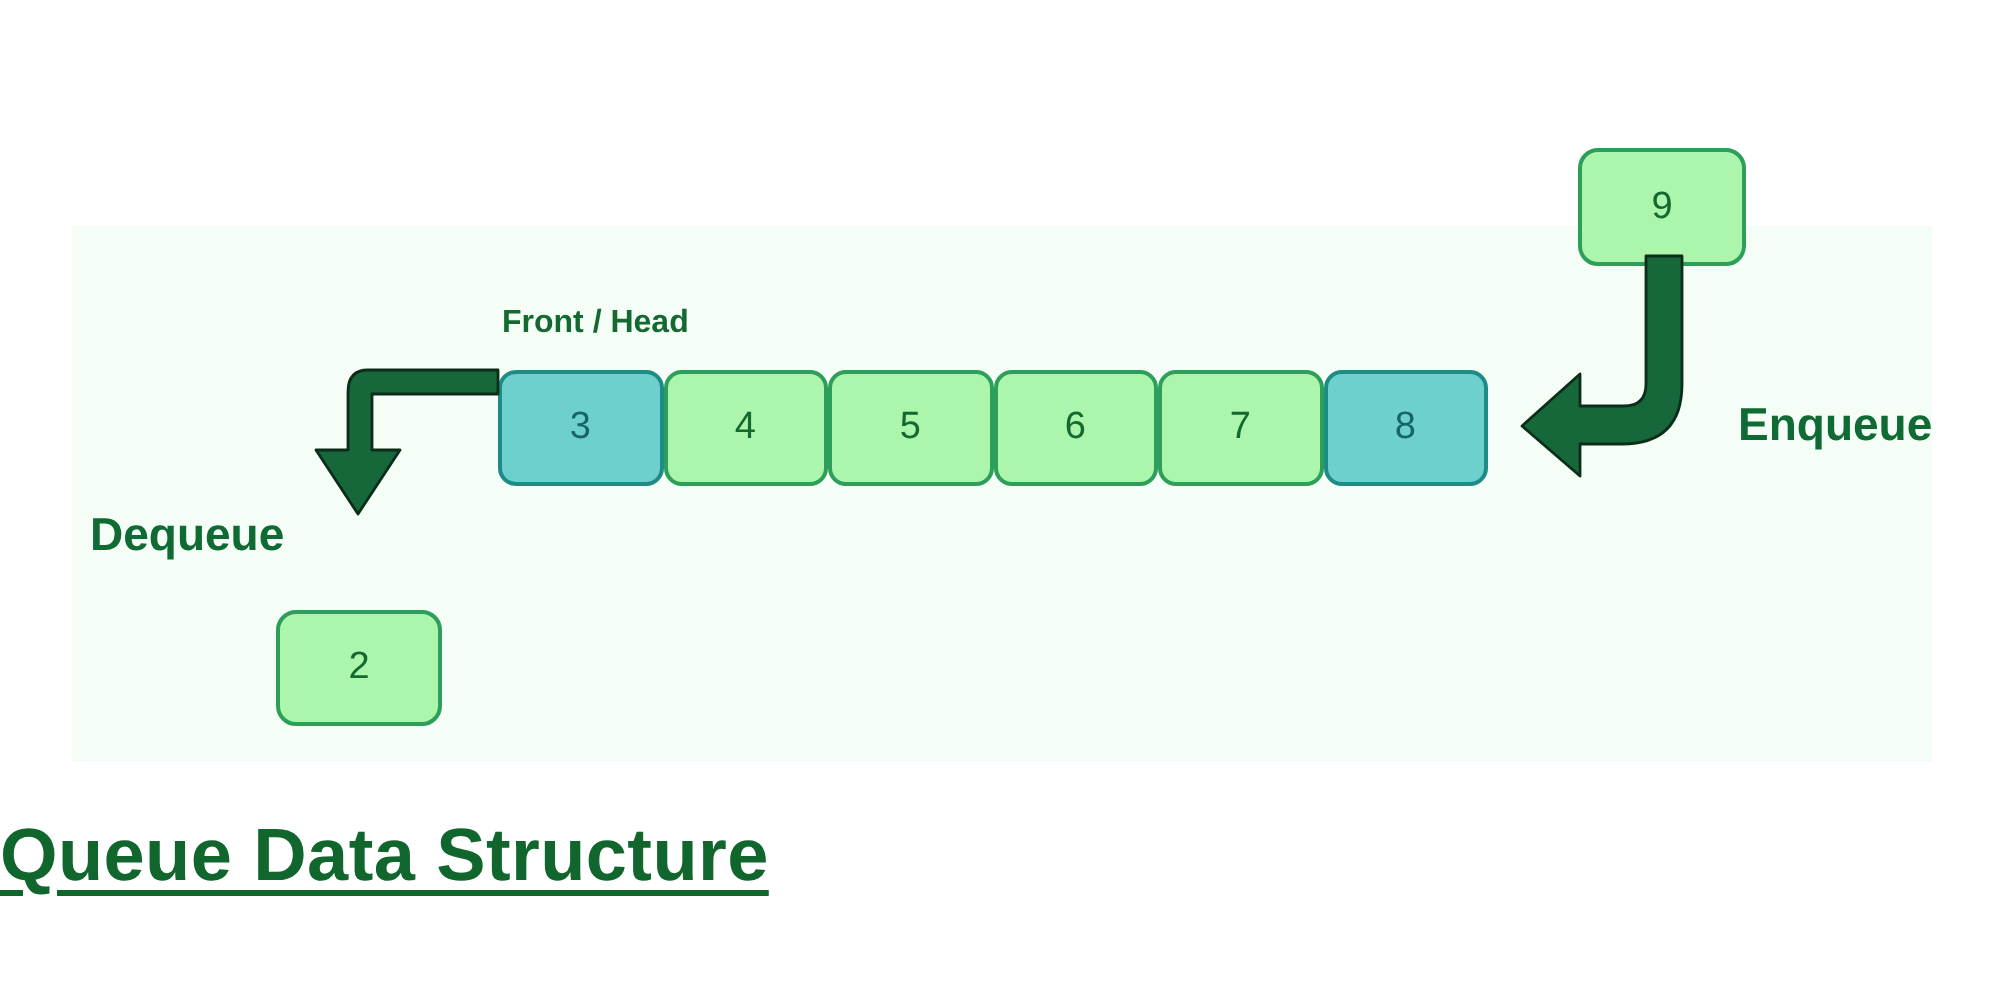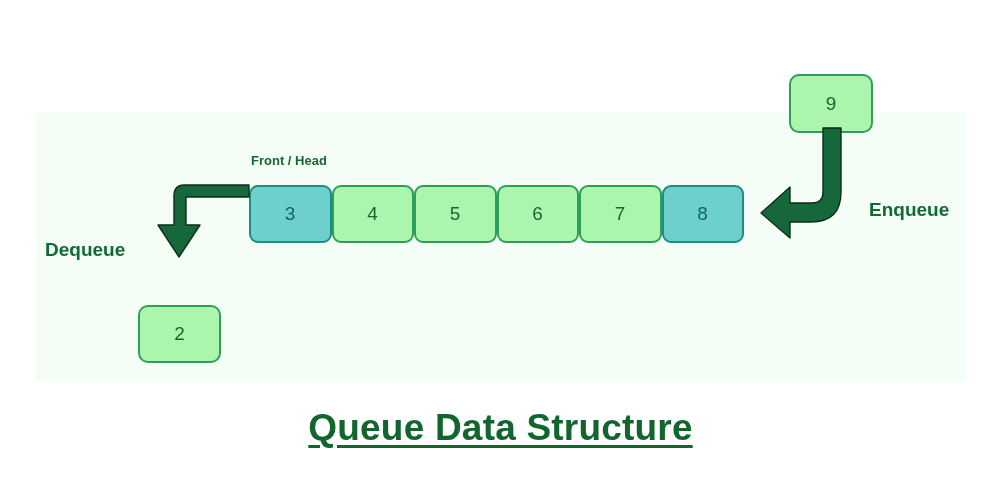--- a/index.html
+++ b/index.html
@@ -56,37 +56,37 @@
   }
   .cell.teal {
     background: #6ed0cd;
     border: 2px solid #1d8b86;
     color: #15646b;
   }
 
   
   .edge-label {
     position: absolute;
-    font-size: 13px;
+    font-size: 16px;
     font-weight: bold;
     color: #13692f;
     white-space: nowrap;
   }
   #front-label { left: 251px; top: 153px; }
   #back-label  { left: 595px; top: 153px; }
 
   
   .op-label {
     position: absolute;
-    font-size: 19px;
+    font-size: 23px;
     font-weight: bold;
     color: #0f6b33;
     white-space: nowrap;
   }
-  #dequeue-label { left: 45px; top: 239px; }
+  #dequeue-label { left: 45px; top: 254px; }
   #enqueue-label { left: 869px; top: 199px; }
 
   
   .node-box {
     position: absolute;
     box-sizing: border-box;
     background: #acf5ac;
     border: 2px solid #2e9e5b;
     border-radius: 10px;
     display: flex;
@@ -105,21 +105,20 @@
   }
   #dequeue-arrow { left: 150px; top: 180px; }
   #enqueue-arrow { left: 750px; top: 125px; }
 
   
   #title {
     position: absolute;
     left: 0;
     top: 407px;
     width: 1001px;
-    text-align: center;
     font-size: 37px;
     font-weight: bold;
     color: #11662e;
     text-decoration: underline;
     text-underline-offset: 5px;
     letter-spacing: 0.2px;
   }
 </style>
 </head>
 <body>

